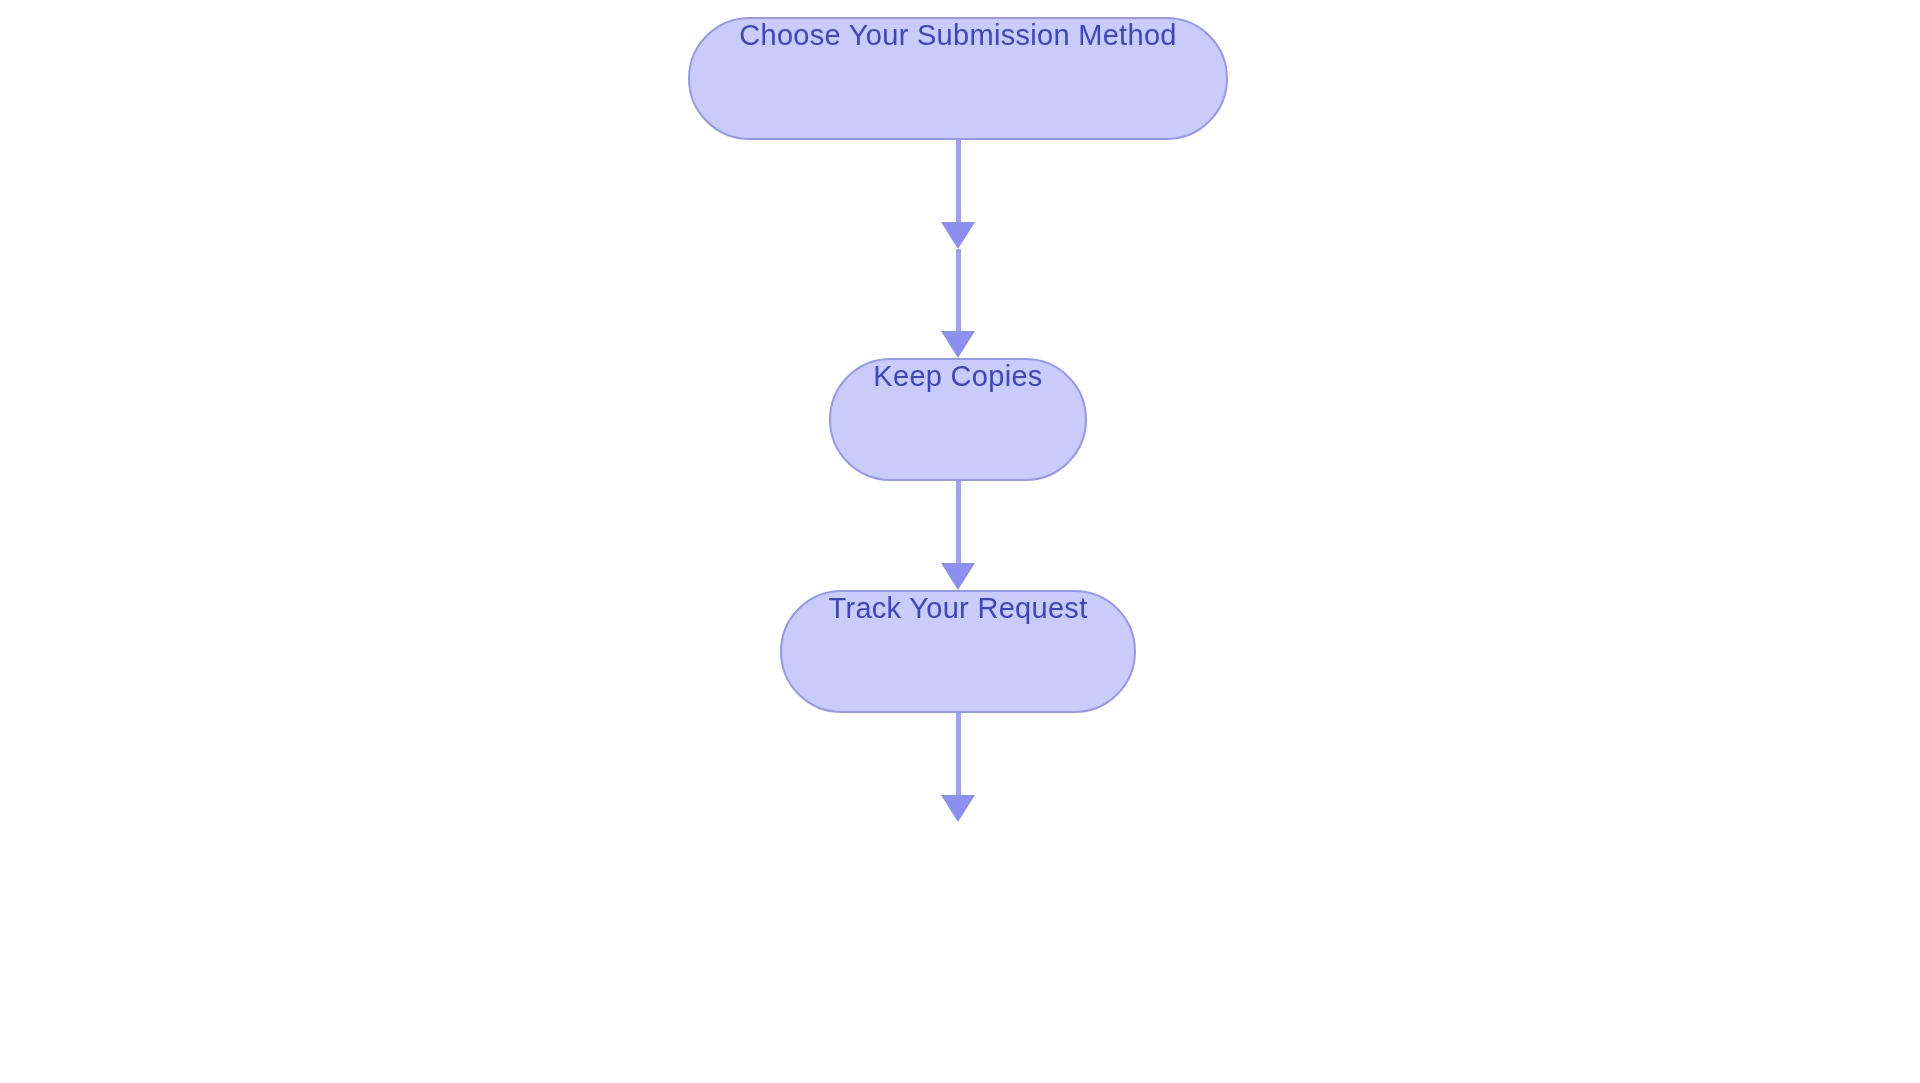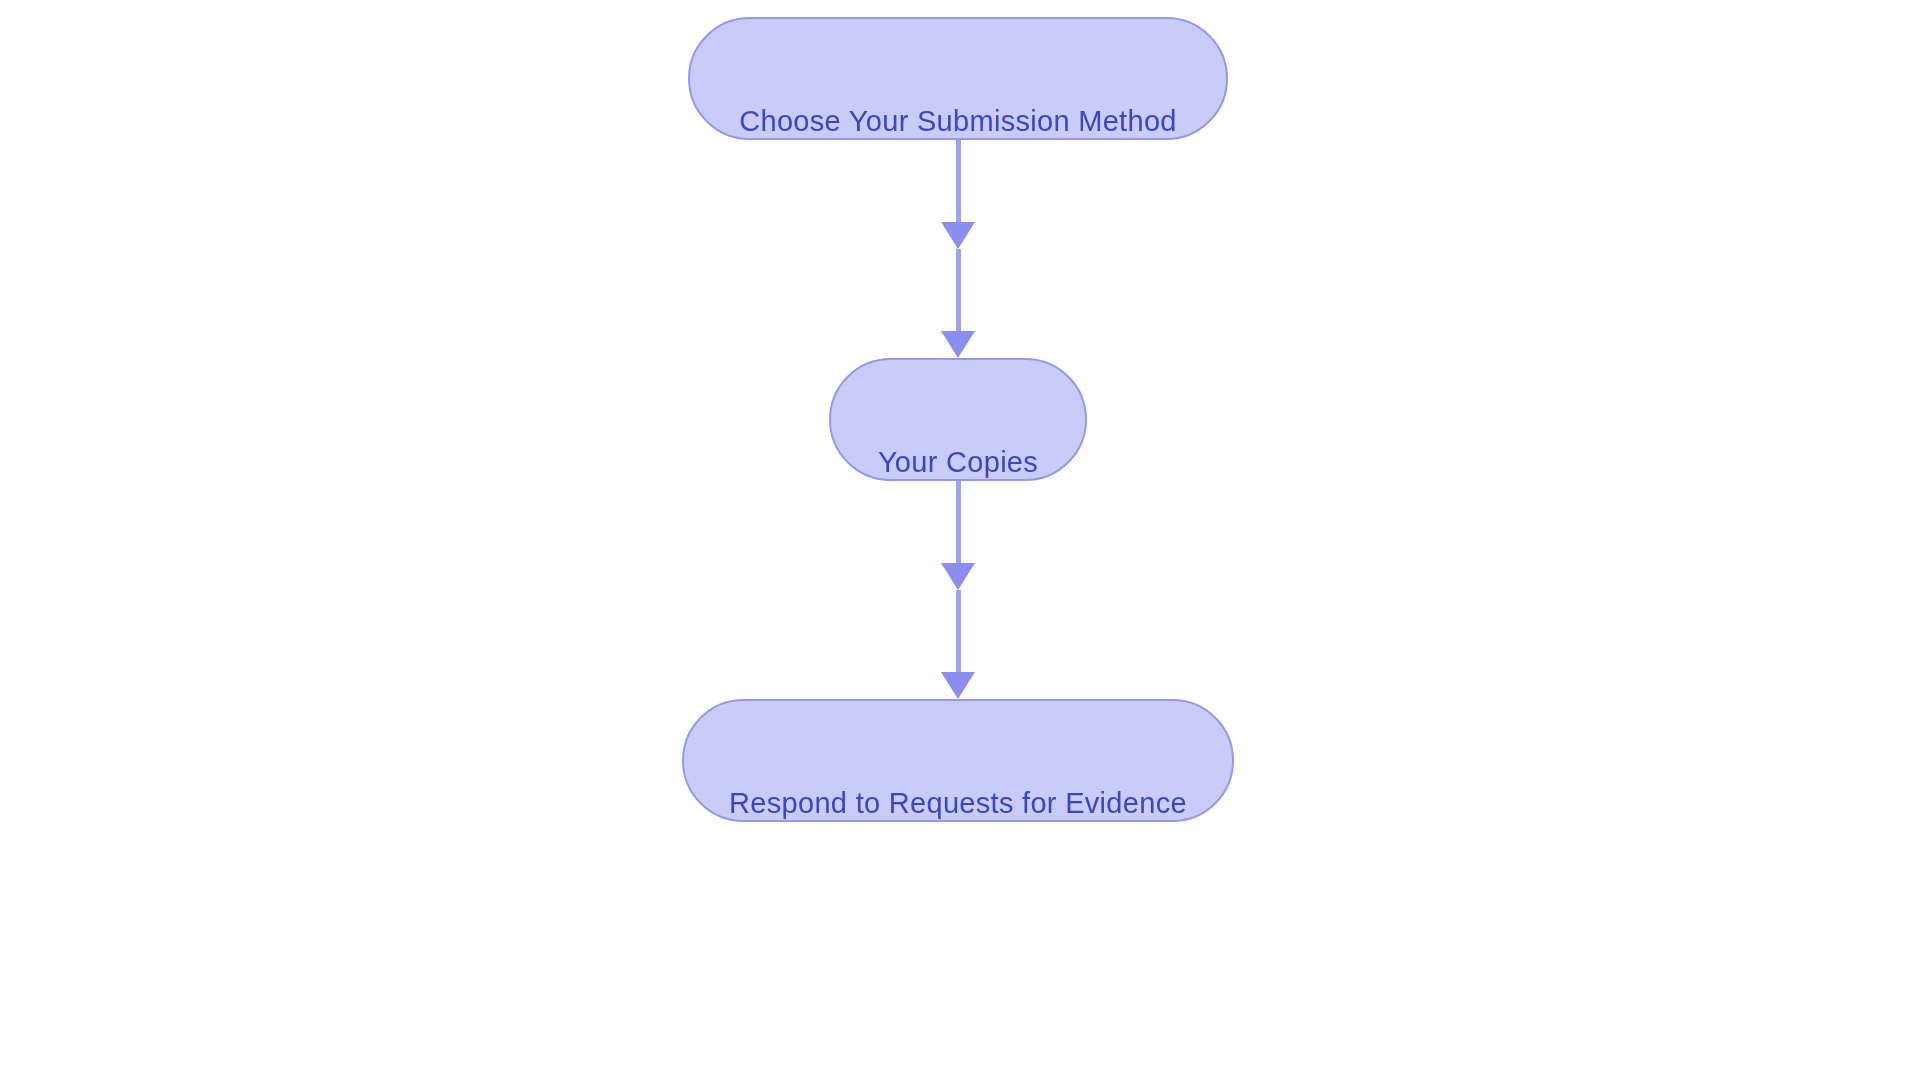--- a/index.html
+++ b/index.html
@@ -24,21 +24,21 @@
     flex-direction: column;
     align-items: center;
   }
   .node {
     height: 123px;
     box-sizing: border-box;
     border-radius: 61.5px;
     background: var(--node-fill, #c9cbf9);
     border: 2px solid var(--node-border, #9499ee);
     display: flex;
-    align-items: flex-end;
+    align-items: flex-start;
     justify-content: center;
     flex: 0 0 auto;
   }
   .node-1 { width: 540px; }
   .node-2 { width: 392px; }
   .node-3 { width: 258px; }
   .node-4 { width: 356px; }
   .node-5 { width: 552px; }
   .node-label {
     font-size: 29px;
@@ -87,32 +87,32 @@
       <div class="head"></div>
     </div>
 
 
     <div class="connector">
       <div class="line"></div>
       <div class="head"></div>
     </div>
 
     <div class="node node-3">
-      <span class="node-label">Your Copies</span>
+      <span class="node-label">Keep Copies</span>
+    </div>
+
+    <div class="connector">
+      <div class="line"></div>
+      <div class="head"></div>
+    </div>
+
+    <div class="node node-4">
+      <span class="node-label">Track Your Request</span>
     </div>
 
     <div class="connector">
       <div class="line"></div>
       <div class="head"></div>
     </div>
 
 
-    <div class="connector">
-      <div class="line"></div>
-      <div class="head"></div>
-    </div>
-
-    <div class="node node-5">
-      <span class="node-label">Respond to Requests for Evidence</span>
-    </div>
-
   </div>
 </div>
 
 </body></html>

